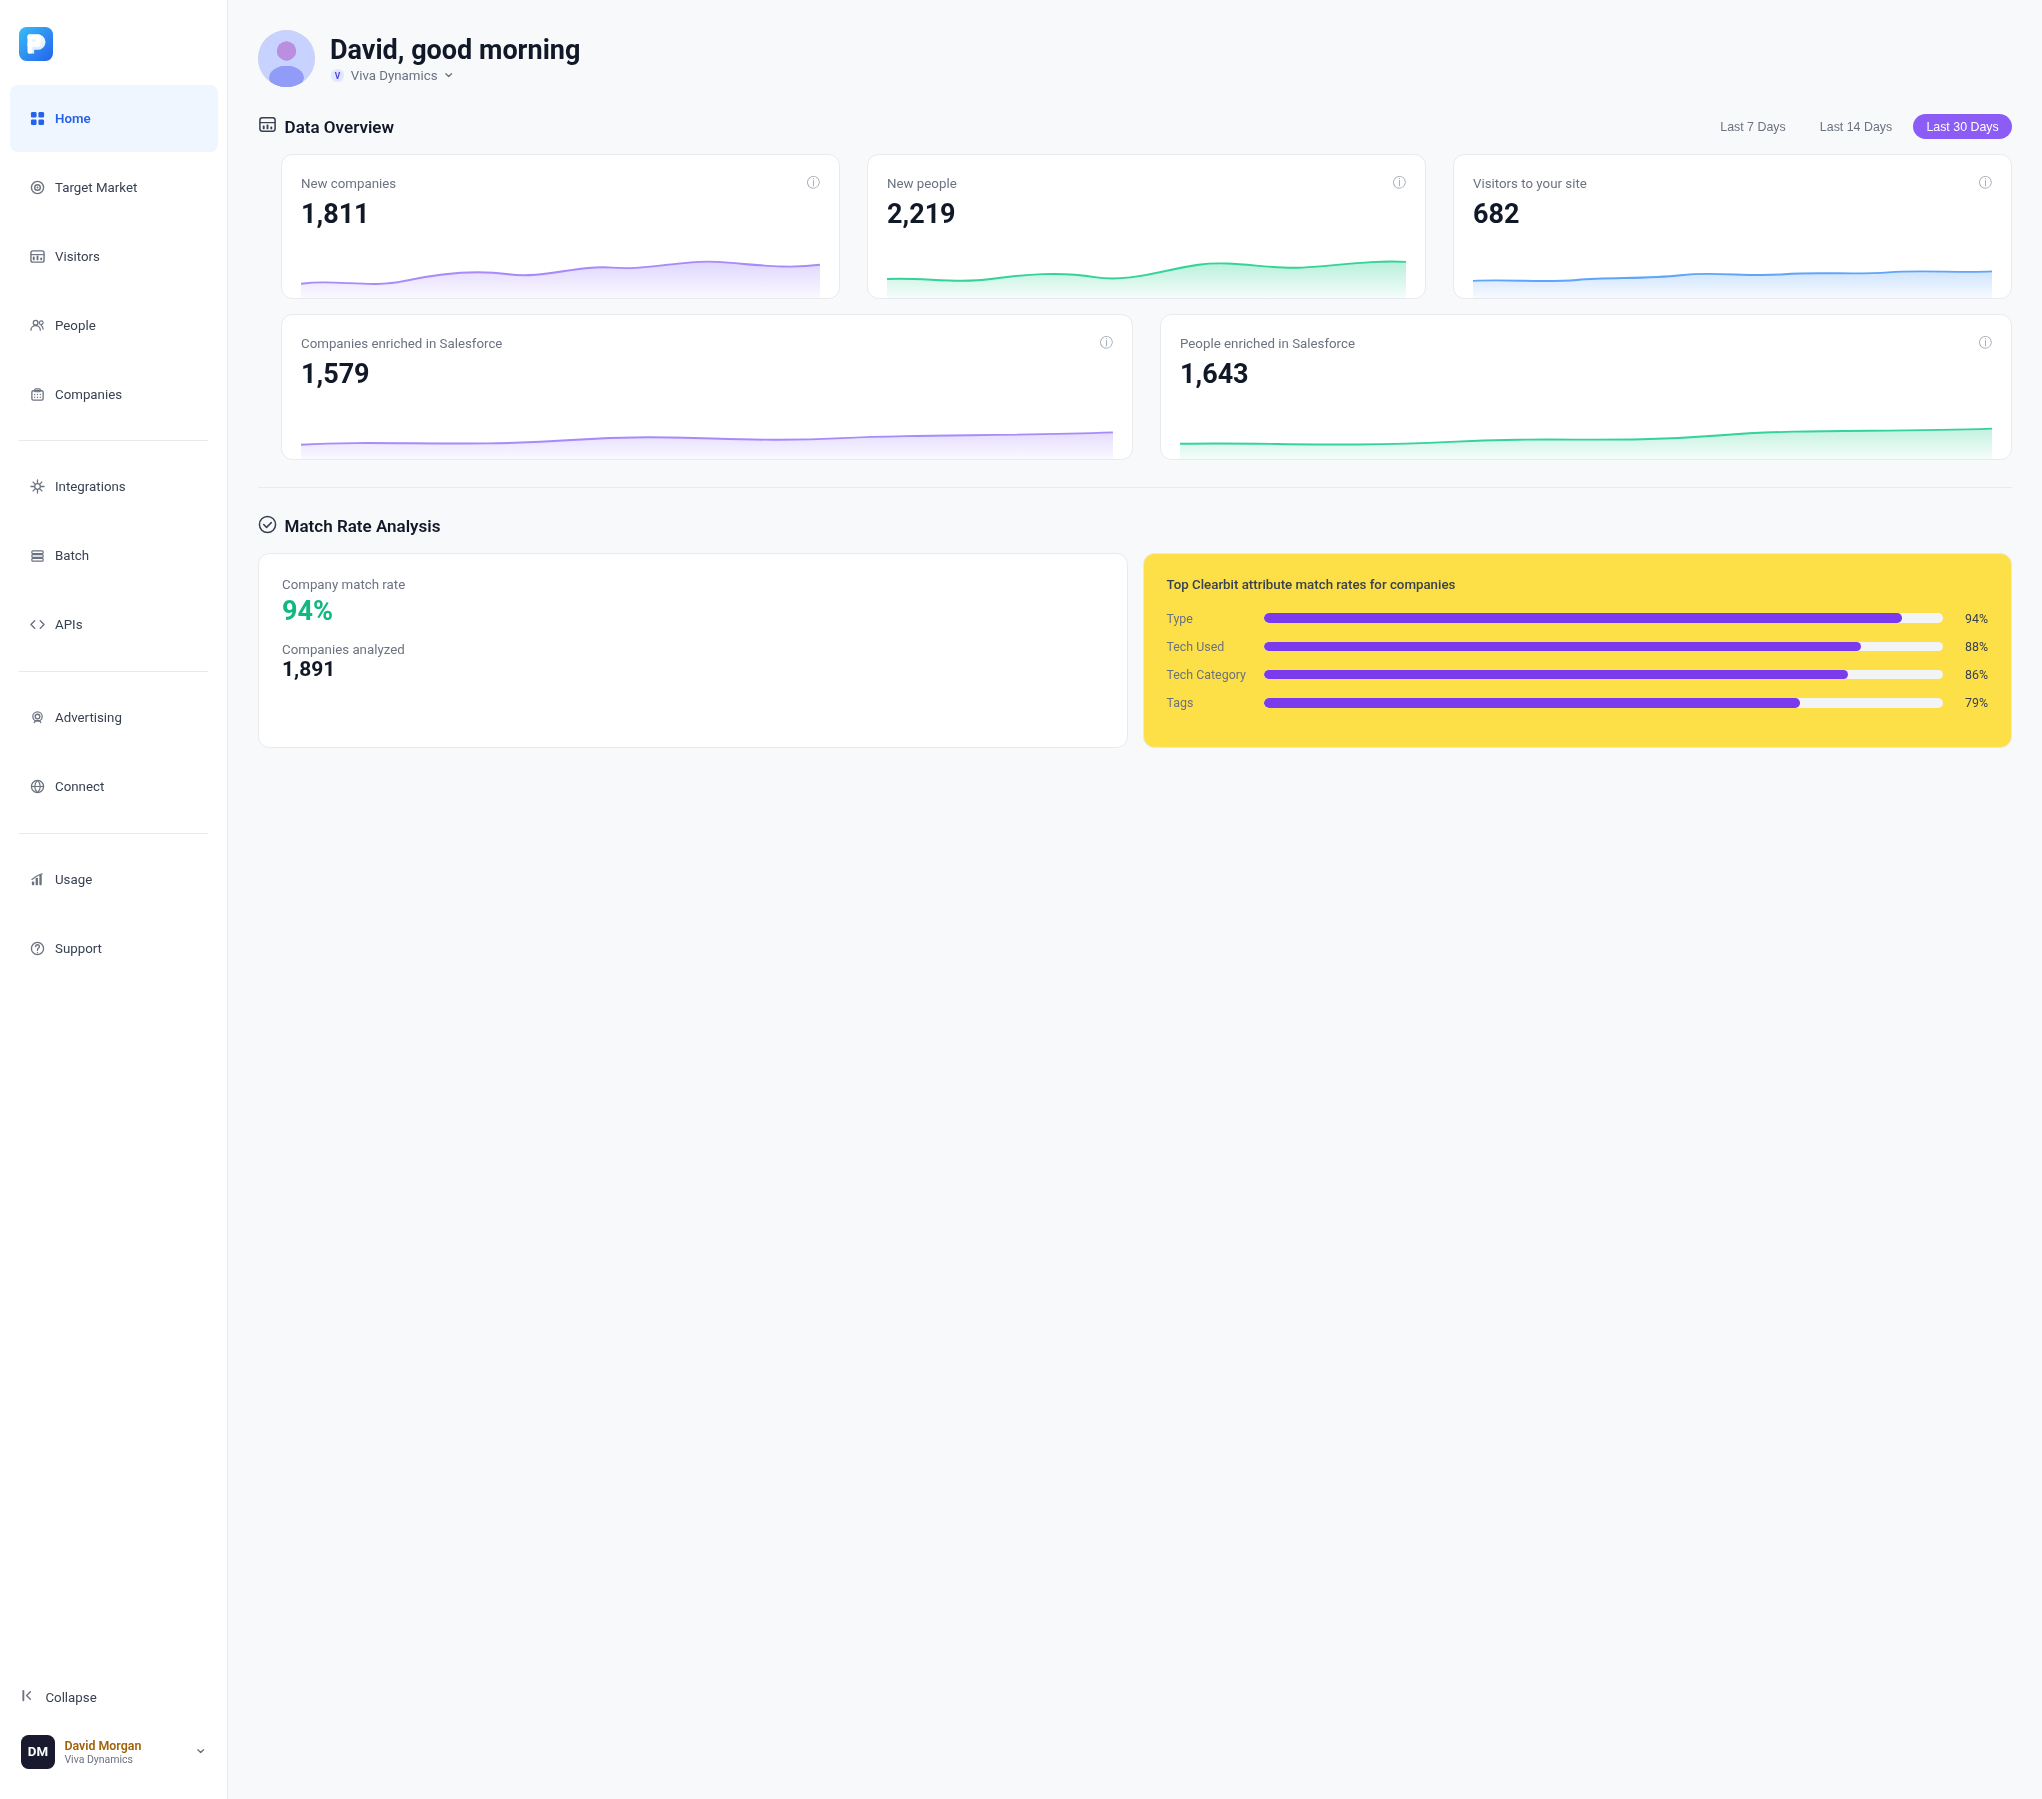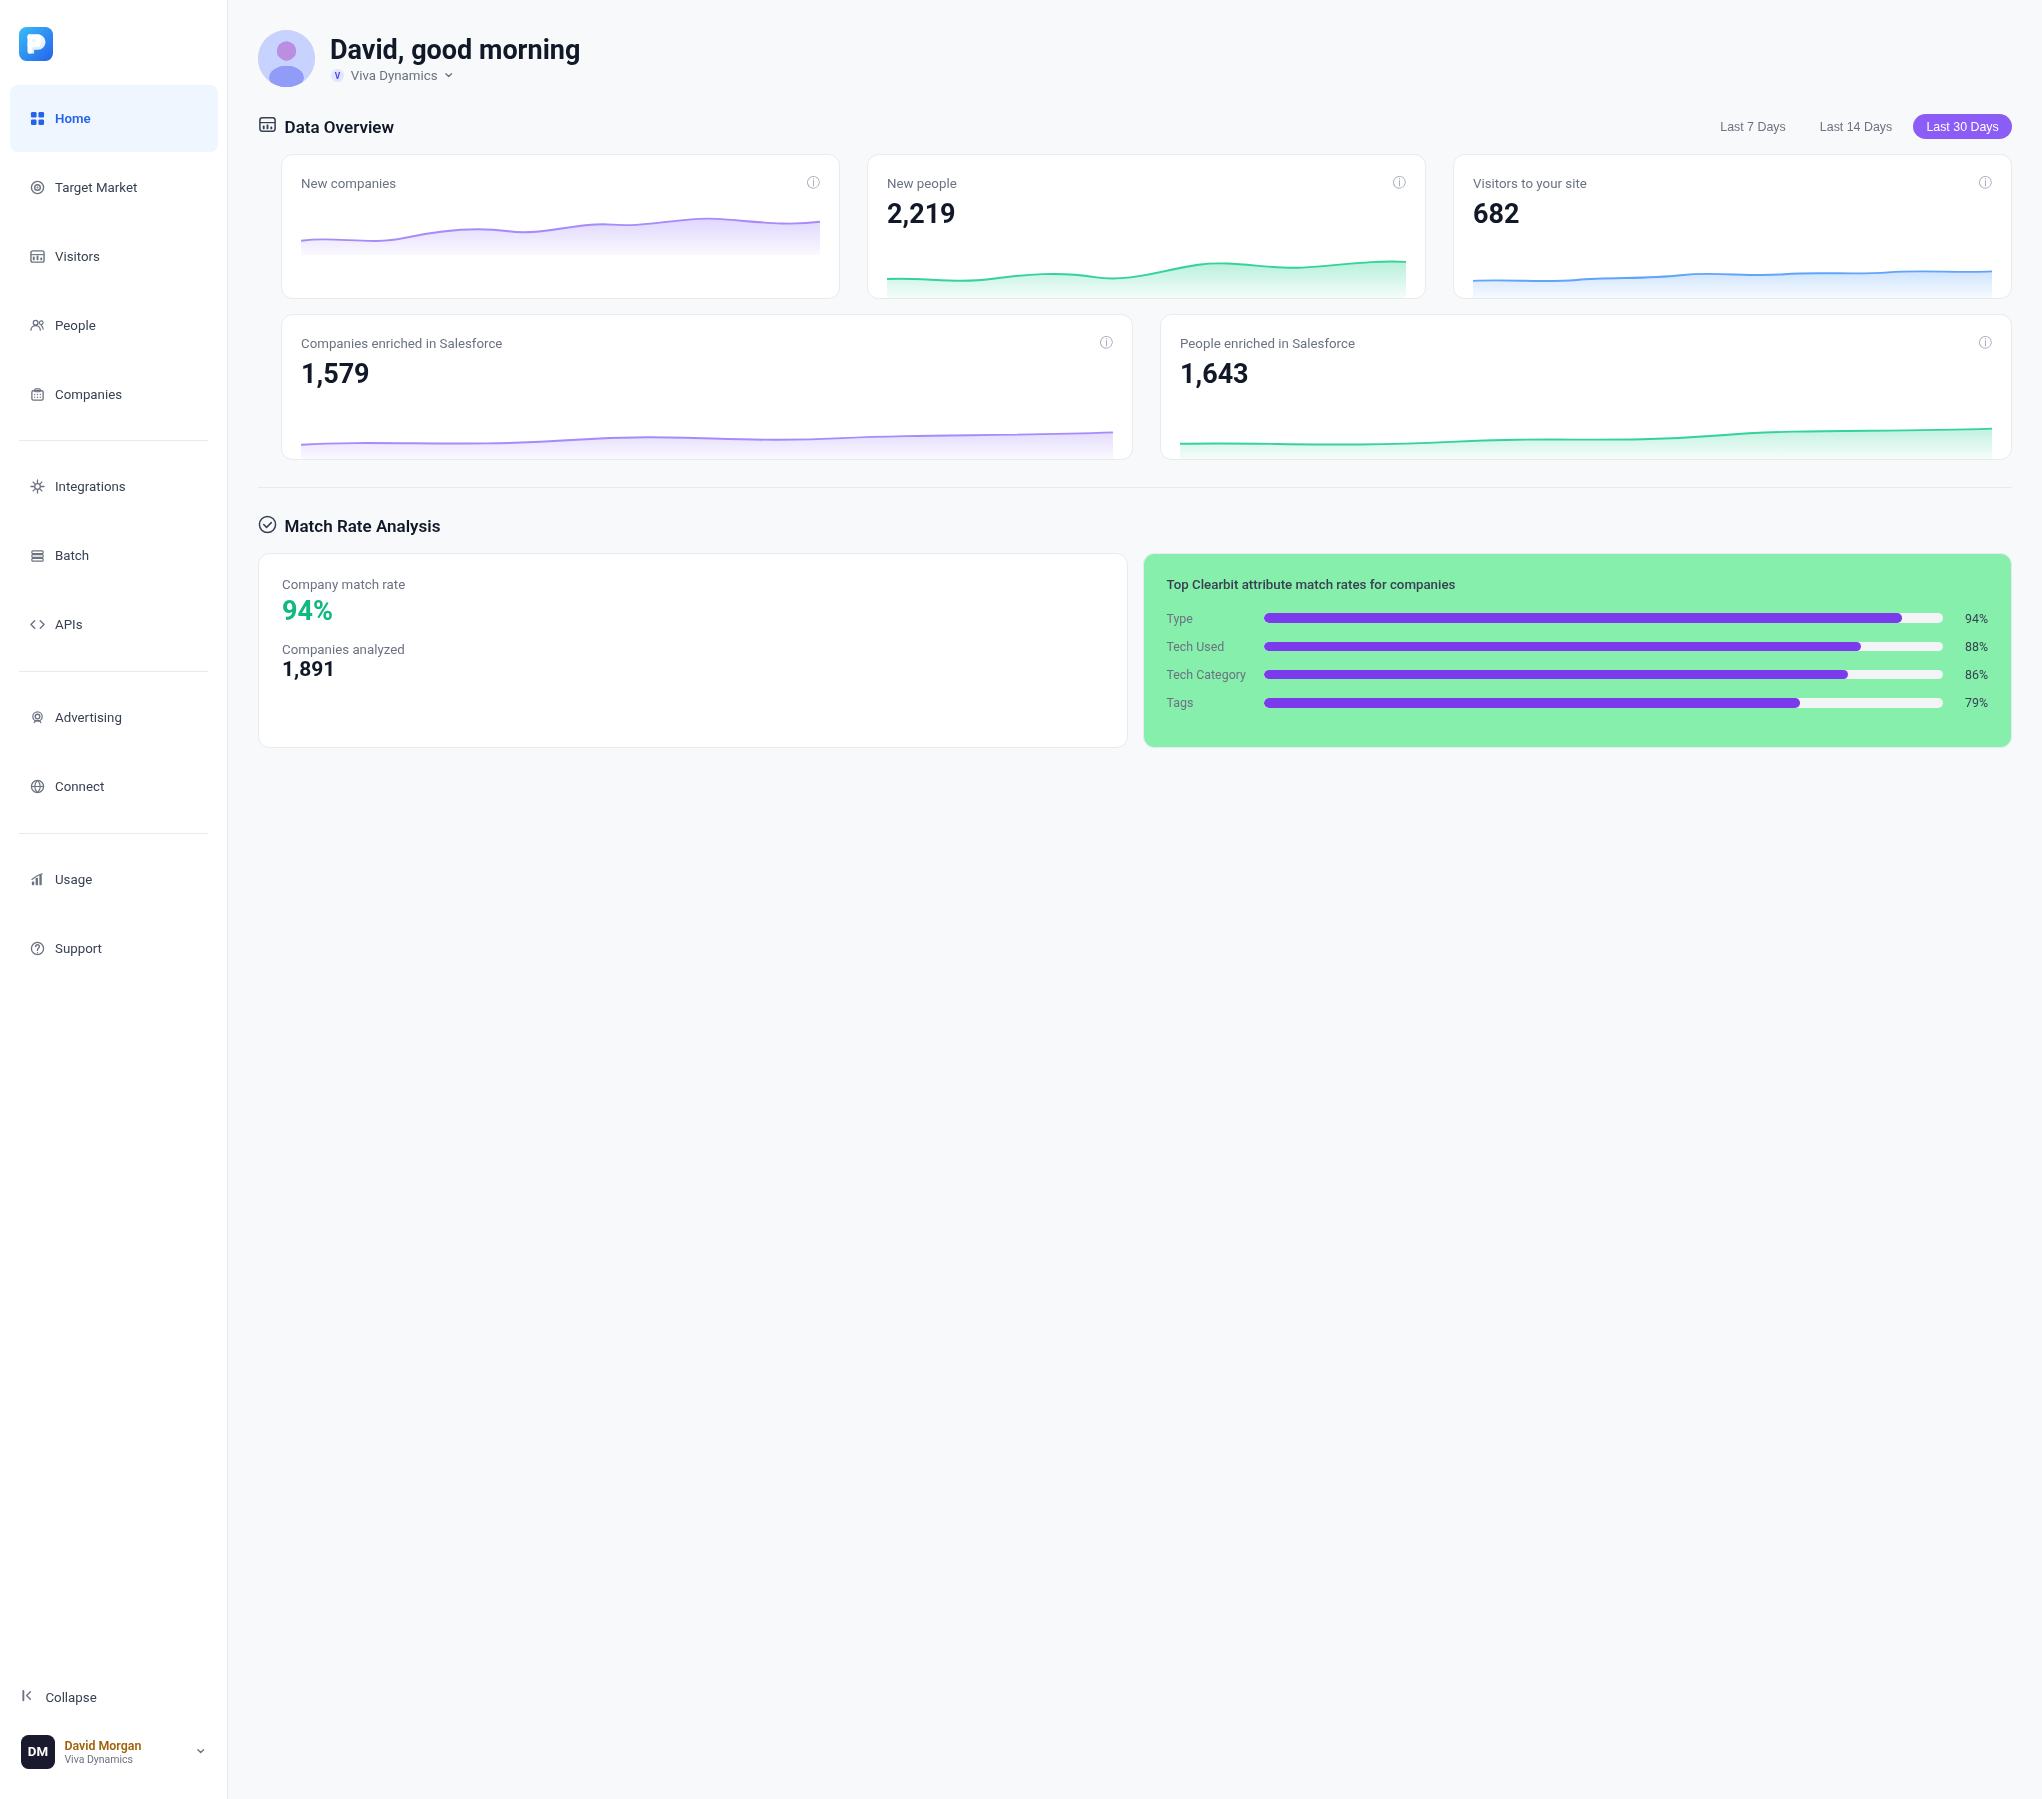--- a/index.html
+++ b/index.html
@@ -170,21 +170,21 @@
       padding: 23px;
       border: 1px solid #e8eaed;
     }
     .match-rate-label { font-size: 13.3px; color: #6b7280; margin-bottom: 3.8px; }
     .match-rate-value { font-size: 27px; font-weight: 700; color: #10b981; margin-bottom: 15px; }
     .match-rate-value.green { color: #10b981; }
     .analyzed-label { font-size: 13.3px; color: #6b7280; }
     .analyzed-value { font-size: 21px; font-weight: 700; color: #111827; }
 
     .bar-chart-card {
-      background: #86efac;
+      background: #fde047;
       border-radius: 11.4px;
       padding: 23px;
       border: 1px solid #e8eaed;
     }
     .bar-chart-title { font-size: 13.3px; color: #374151; margin-bottom: 19px; font-weight: 500; }
 
     .bar-row {
       display: flex; align-items: center; gap: 11.4px;
       margin-bottom: 13.3px;
     }
@@ -462,20 +462,21 @@
     </div>
   </div>
 
   <div class="cards-row cards-row-3">
 
     <div class="stat-card">
       <div class="stat-card-header">
         <span class="stat-label">New companies</span>
         <span class="info-icon">ⓘ</span>
       </div>
+      <div class="stat-value">1,811</div>
       <div class="sparkline-area">
         <svg width="100%" height="57" viewBox="0 0 300 60" preserveAspectRatio="none">
           <defs>
             <linearGradient id="grad-purple" x1="0" y1="0" x2="0" y2="1">
               <stop offset="0%" stop-color="#a78bfa" stop-opacity="0.35"></stop>
               <stop offset="100%" stop-color="#a78bfa" stop-opacity="0.05"></stop>
             </linearGradient>
           </defs>
           <path d="M0,45 C20,40 40,50 60,42 C80,34 100,30 120,35 C140,40 160,25 180,28 C200,31 220,20 240,22 C260,24 280,30 300,25" stroke="#a78bfa" stroke-width="2" fill="none"></path>
           <path d="M0,45 C20,40 40,50 60,42 C80,34 100,30 120,35 C140,40 160,25 180,28 C200,31 220,20 240,22 C260,24 280,30 300,25 L300,60 L0,60 Z" fill="url(#grad-purple)"></path>

